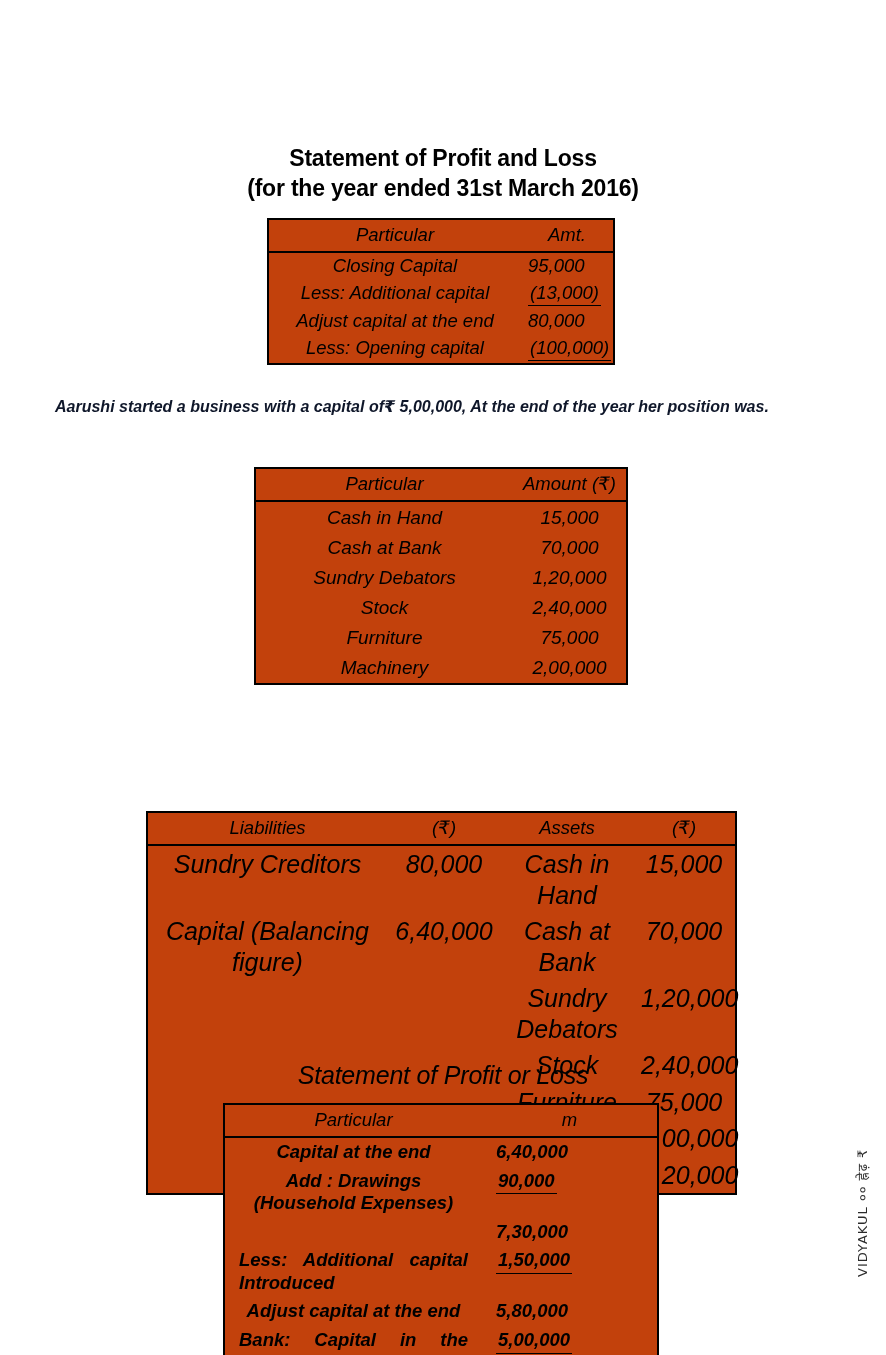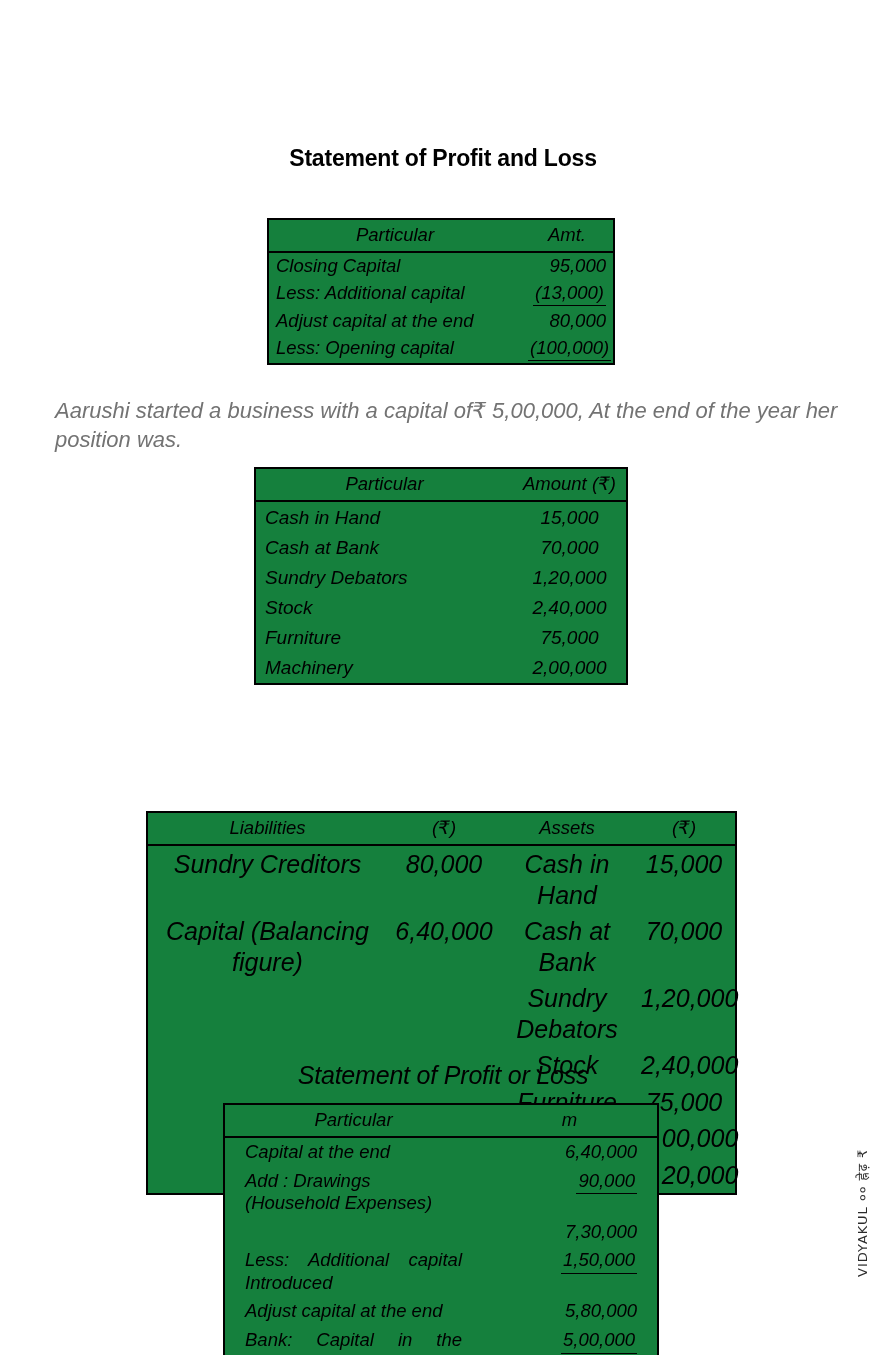--- a/index.html
+++ b/index.html
@@ -34,58 +34,59 @@
     text-align: center;
     font-style: italic;
     font-size: 25px;
     letter-spacing: -0.2px;
   }
 
   
   .para {
     position: absolute;
     font-style: italic;
-    font-size: 22px;
+    font-size: 16px;
     line-height: 1.33;
-    color: #737373;
+    color: #0f172a;
+    font-weight: bold;
   }
   .para.justify { text-align: justify; text-align-last: left; }
 
   
   table.acct {
     position: absolute;
     border-collapse: collapse;
     table-layout: fixed;
     font-style: italic;
     font-size: 18.5px;
-    background: #15803d;
+    background: #c2410c;
   }
   table.acct, table.acct th, table.acct td { border: 0; }
   table.acct { border: 2.5px solid #000; }
 
   table.acct th {
     font-weight: normal;
     font-style: italic;
     text-align: center;
     padding: 4px 6px 5px;
     border-bottom: 2.5px solid #000;
   }
   table.acct td {
     padding: 3px 8px;
     vertical-align: top;
     line-height: 1.22;
   }
   .vline { border-left: 2.5px solid #000; }
-  .c-left   { text-align: left; }
+  .c-left   { text-align: center; }
   .c-center { text-align: center; }
 
   
   .num { display: inline-block; }
   .ruled { border-bottom: 1.6px solid #000; padding-bottom: 1px; }
-  .cell-num { text-align: right; white-space: nowrap; }
+  .cell-num { text-align: left; white-space: nowrap; }
   .cell-num .num.ruled { padding: 0 2px 1px; }
 
   
   .stretch { text-align: justify; text-align-last: justify; }
   .stretch .l2 { text-align: left; text-align-last: left; display:block; }
 
   
   #table-pl1 { left: 267px; top: 218px; width: 346px; }
   #table-pl1 col.c1 { width: 253px; }
   #table-pl1 col.c2 { width: 93px; }
@@ -102,21 +103,21 @@
   #table-balance col.c3 { width: 132px; }
   #table-balance col.c4 { width: 103px; }
   #table-balance td { font-size: 25px; padding: 3px 8px; }
   #table-balance td.blank { height: auto; }
   .total-row td { border-top: 2.5px solid #000; }
   .total-row td.no-rule { border-top: 0; }
 
   #table-pl2 { left: 223px; top: 1103px; width: 434px; }
   #table-pl2 col.c1 { width: 258px; }
   #table-pl2 col.c2 { width: 176px; }
-  #table-pl2 td { font-size: 18.5px; padding: 3px 20px; }
+  #table-pl2 td { font-size: 18.5px; padding: 3px 14px; font-weight: bold; }
 
   
   .margin-mark {
     position: absolute;
     right: 2px;
     top: 1098px;
     width: 30px;
     height: 230px;
     font-size: 13px;
     font-family: "DejaVu Sans", sans-serif;
@@ -129,20 +130,21 @@
     text-align: center;
   }
 </style>
 </head>
 <body>
 
 <div class="page">
 
   <div class="doc-title t1">
     <span>Statement of Profit and Loss</span>
+    <span class="ln2">(for the year ended 31st March 2016)</span>
   </div>
 
   <table class="acct" id="table-pl1">
     <colgroup>
         <col class="c1">
         <col class="c2">
       </colgroup>
     <thead>
       <tr>
         <th class="c-center">Particular</th>

